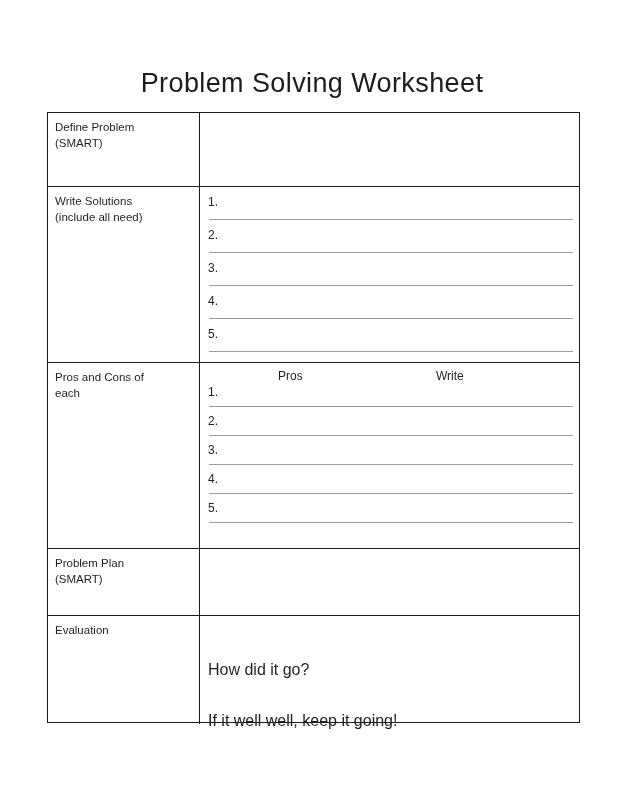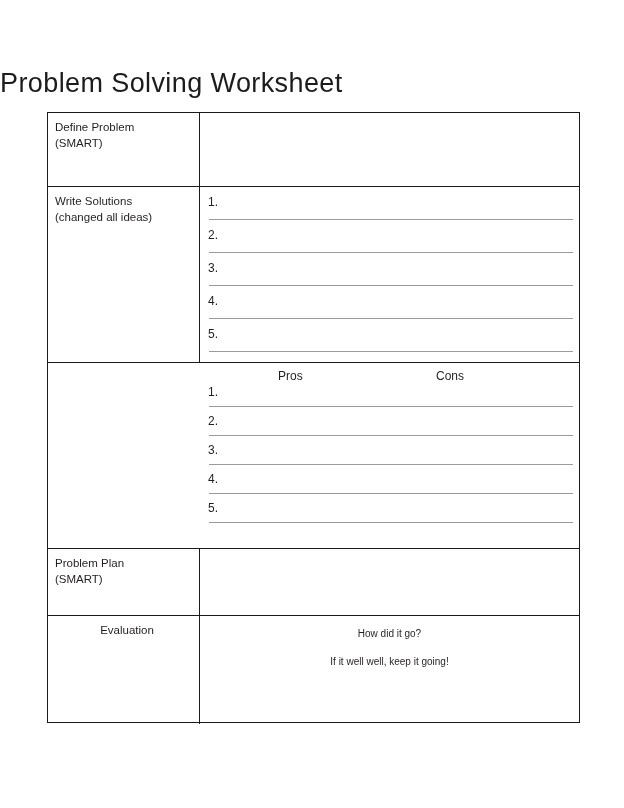--- a/index.html
+++ b/index.html
@@ -23,21 +23,21 @@
     height: 808px;
     background: #ffffff;
   }
 
   
   .worksheet-title {
     position: absolute;
     left: 0;
     top: 66px;
     width: 624px;
-    text-align: left;
+    text-align: center;
     font-size: 27px;
     font-weight: 300;
     letter-spacing: 0.4px;
     color: #1c1c1c;
     line-height: 34px;
     white-space: nowrap;
   }
 
   
   .worksheet-table {
@@ -50,21 +50,21 @@
     box-sizing: border-box;
   }
 
   .wrow {
     position: absolute;
     left: 0;
     width: 100%;
     box-sizing: border-box;
     border-bottom: 1.6px solid #1b1b1b;
   }
-  .wrow.last { border-bottom: none; text-align: center; }
+  .wrow.last { border-bottom: none; }
 
   .wrow-label {
     position: absolute;
     left: 0;
     top: 0;
     width: 152px;
     height: 100%;
     box-sizing: border-box;
     border-right: 1.6px solid #1b1b1b;
     padding: 7px 0 0 7px;
@@ -124,45 +124,46 @@
   .pc-head.cons { left: 236px; width: 70px; }
 
   
   .eval-prompts {
     position: absolute;
     left: 8px;
     top: 10px;
     right: 8px;
   }
   .eval-line {
-    font-size: 10px;
+    font-size: 16px;
     line-height: 15px;
     color: #231f20;
     margin-bottom: 13px;
     white-space: nowrap;
+    margin-top: 36px;
   }
 </style>
 </head>
 <body>
 
 <div id="page">
 
   <div class="worksheet-title">Problem Solving Worksheet</div>
 
   <div class="worksheet-table">
 
     <div class="wrow" style="top:0px; height:74px;">
       <div class="wrow-label">Define Problem
 (SMART)</div>
       <div class="wrow-body"></div>
     </div>
 
     <div class="wrow" style="top:74px; height:176px;">
       <div class="wrow-label">Write Solutions
-(changed all ideas)</div>
+(include all need)</div>
       <div class="wrow-body">
         <div class="num-list">
           <div class="num-item" style="top:8px;">
             <span class="num-label">1.</span>
             <div class="rule-line" style="top:24px;"></div>
           </div>
           <div class="num-item" style="top:41px;">
             <span class="num-label">2.</span>
             <div class="rule-line" style="top:24px;"></div>
           </div>
@@ -176,23 +177,25 @@
           </div>
           <div class="num-item" style="top:140px;">
             <span class="num-label">5.</span>
             <div class="rule-line" style="top:24px;"></div>
           </div>
         </div>
       </div>
     </div>
 
     <div class="wrow" style="top:250px; height:186px;">
+      <div class="wrow-label">Pros and Cons of
+each</div>
       <div class="wrow-body">
         <div class="pc-head pros">Pros</div>
-        <div class="pc-head cons">Cons</div>
+        <div class="pc-head cons">Write</div>
         <div class="num-list">
           <div class="num-item" style="top:22px;">
             <span class="num-label">1.</span>
             <div class="rule-line" style="top:21px;"></div>
           </div>
           <div class="num-item" style="top:51px;">
             <span class="num-label">2.</span>
             <div class="rule-line" style="top:21px;"></div>
           </div>
           <div class="num-item" style="top:80px;">

